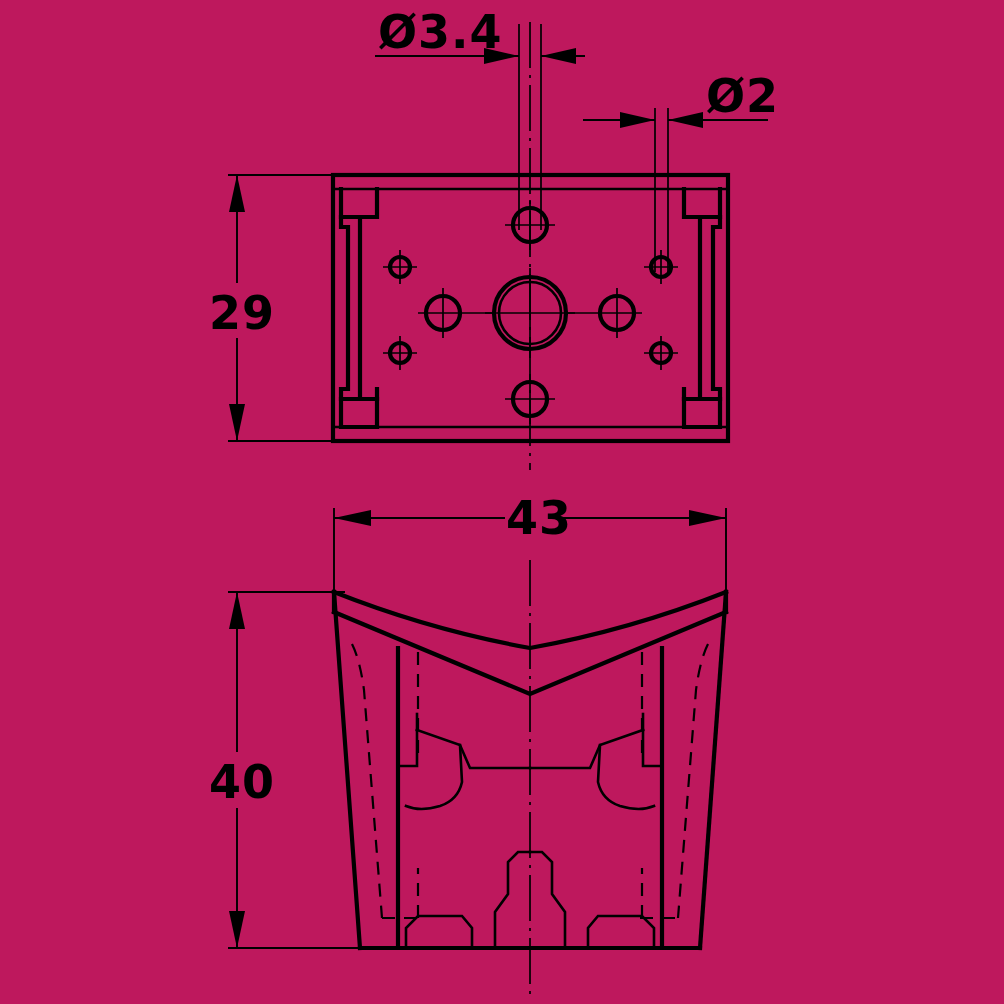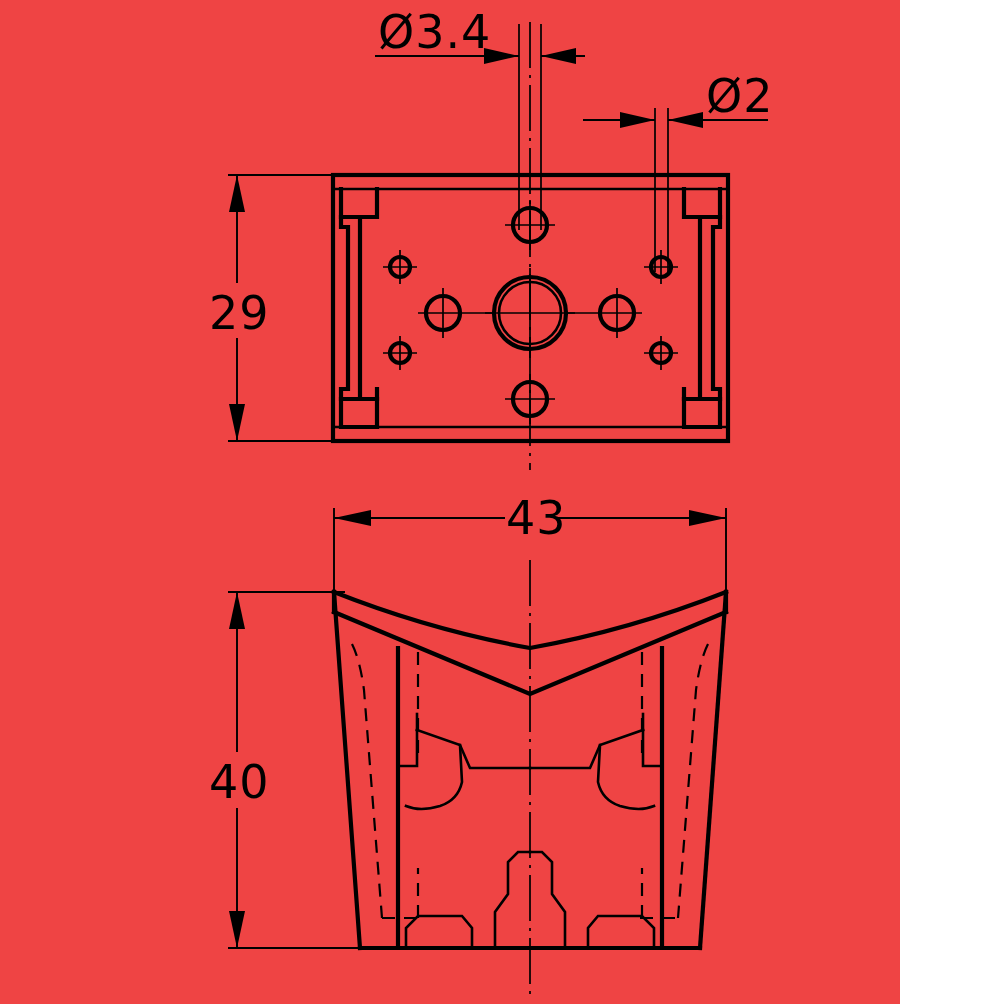--- a/index.html
+++ b/index.html
@@ -8,23 +8,24 @@
     background: #ffffff;
   }
   body {
     width: 1004px;
     height: 1004px;
     font-family: "DejaVu Sans", sans-serif;
     overflow: hidden;
   }
   #drawing-root {
     position: relative;
-    width: 900px;
+    width: 1004px;
     height: 1004px;
-    background: #ef4444;
+    background: #be185d;
+    font-weight: bold;
   }
   svg#cad {
     display: block;
     width: 1004px;
     height: 1004px;
   }
   .obj      { fill: none; stroke: #000000; stroke-width: 4.2; stroke-linecap: square; stroke-linejoin: miter; }
   .obj-thin { fill: none; stroke: #000000; stroke-width: 2.6; stroke-linecap: square; stroke-linejoin: miter; }
   .hidden-l { fill: none; stroke: #000000; stroke-width: 2.2; stroke-dasharray: 13 9; stroke-linecap: butt; }
   .center-l { fill: none; stroke: #000000; stroke-width: 1.7; stroke-dasharray: 46 7 3 7; stroke-linecap: butt; }

